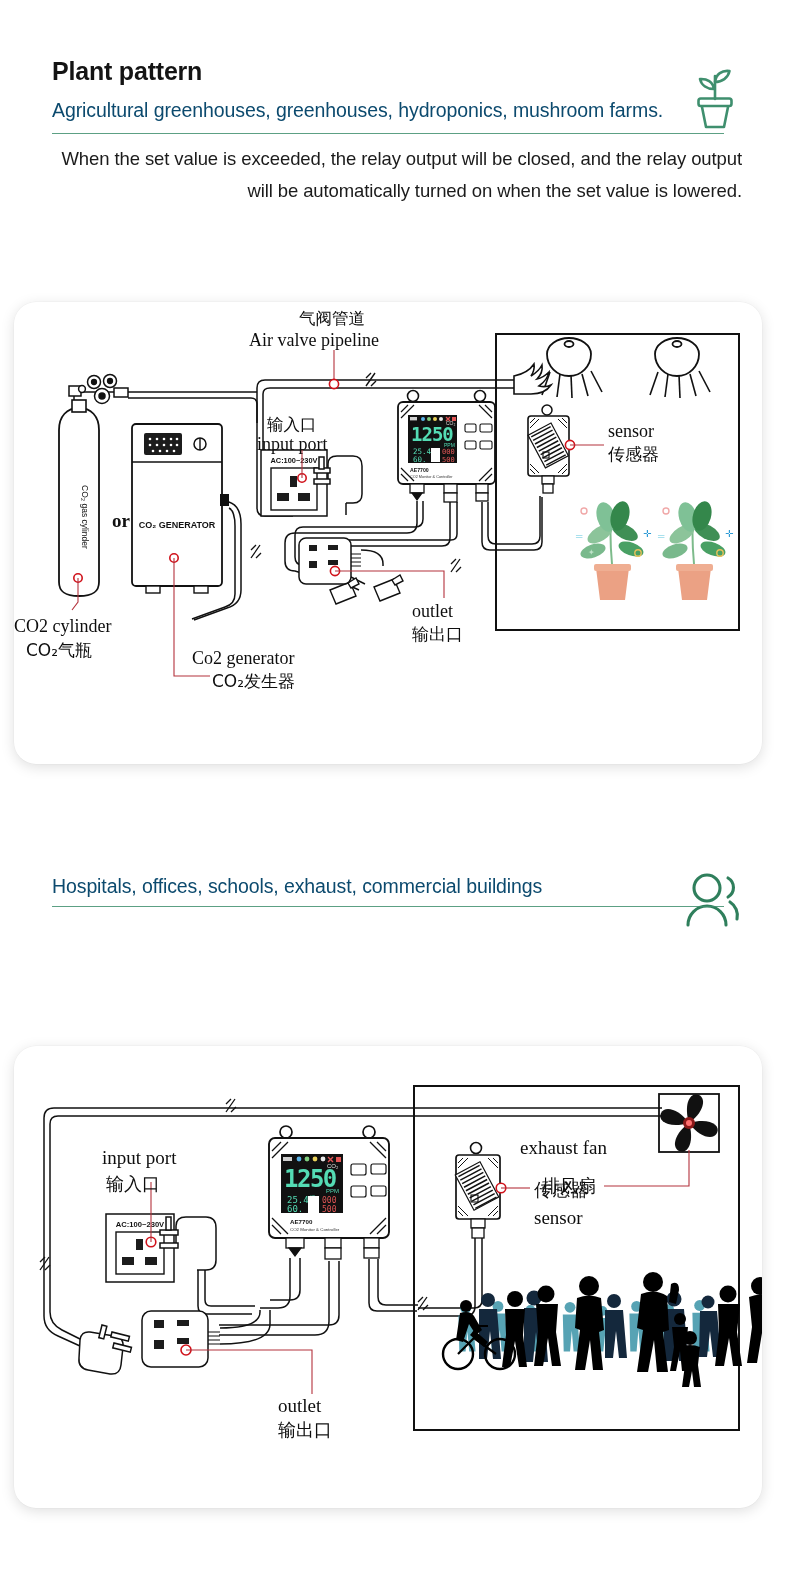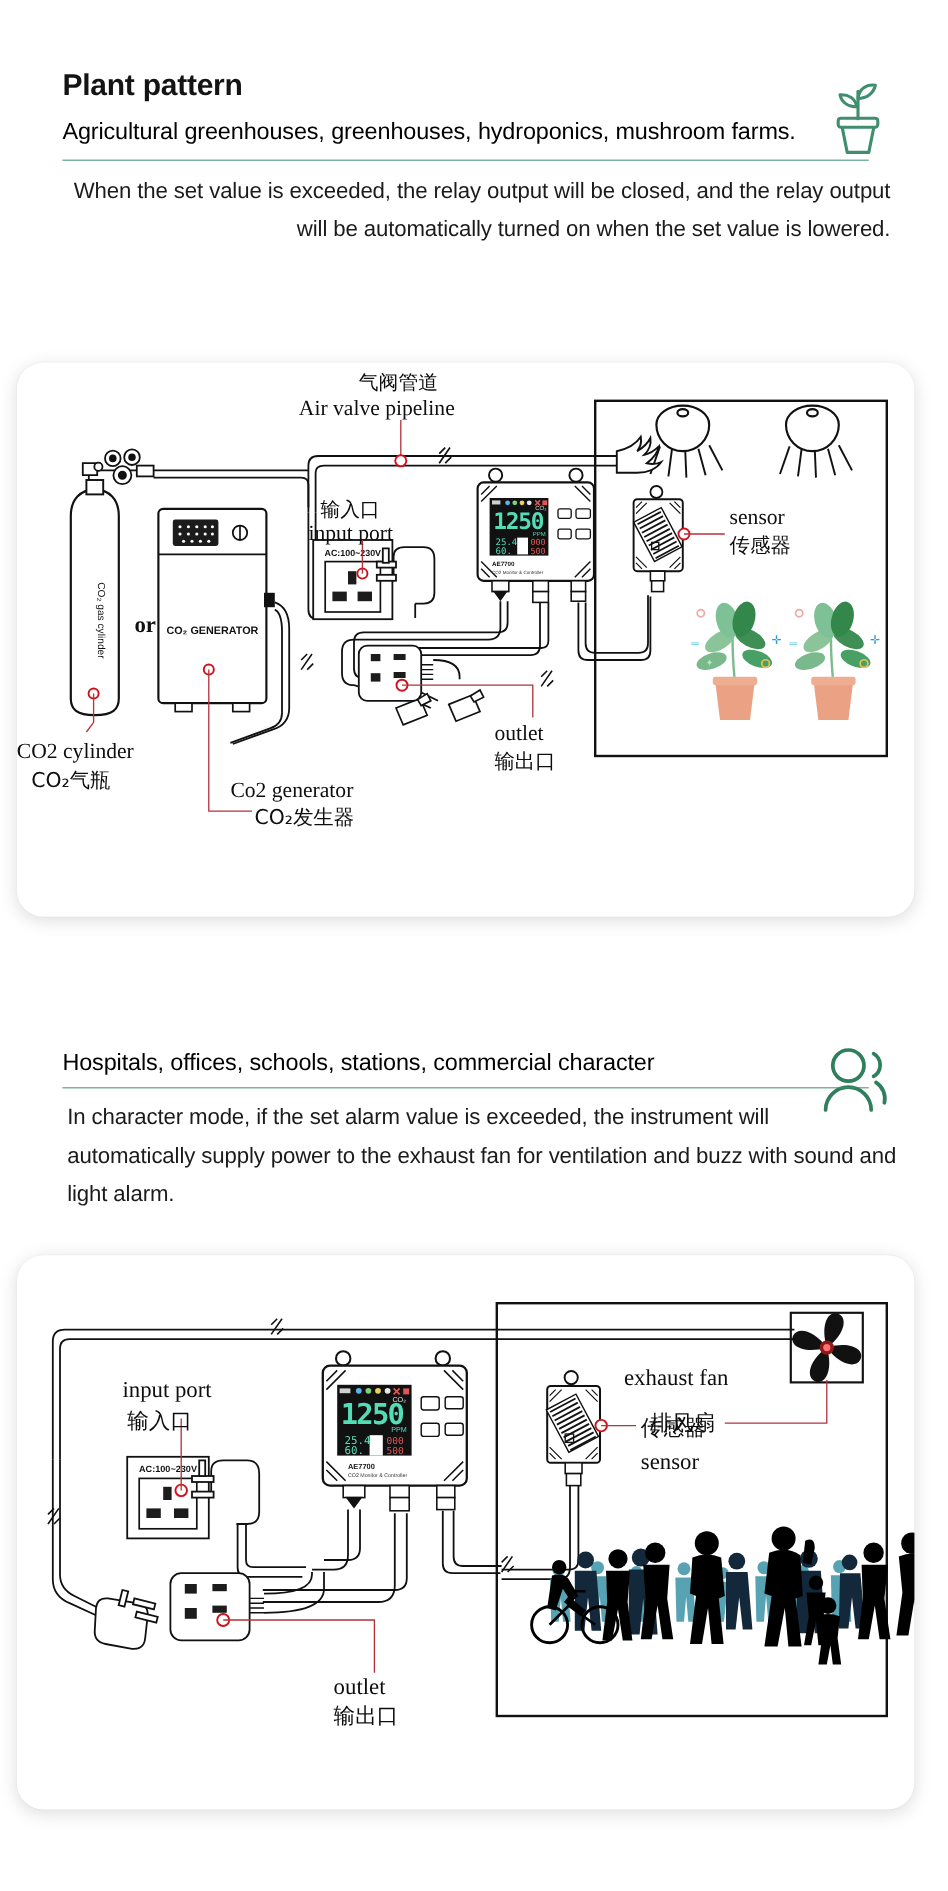--- a/index.html
+++ b/index.html
@@ -14,21 +14,21 @@
 
   
   .section { position: absolute; left: 0; width: 790px; }
   .sec-inner { padding: 0 52px 0 52px; position: relative; }
 
   .sec-title {
     font-size: 25px; font-weight: bold; color: #141414;
     letter-spacing: -0.2px; line-height: 1.1;
   }
   .sec-sub {
-    font-size: 19.5px; color: #000000; line-height: 1.62;
+    font-size: 19.5px; color: #0c4a6e; line-height: 1.62;
     font-weight: 400; letter-spacing: -0.1px;
   }
   .rule {
     height: 1px; background: #3f8f6e; opacity: .85;
     margin: 2px 0 4px 0; width: 672px;
   }
   .sec-body {
     font-size: 18.5px; color: #1b1b1b; line-height: 1.74;
     letter-spacing: -0.1px; padding-left: 4px;
   }
@@ -395,23 +395,22 @@
       <div class="sec-icon" style="top:-4px;right:42px;">
         <svg viewBox="0 0 70 76">
           <g fill="none" stroke="#2f7f5c" stroke-width="3.1" stroke-linecap="round">
             <circle cx="29" cy="21" r="13"></circle>
             <path d="M10 58 a19 19 0 0 1 38 0"></path>
             <path d="M50 11 a11 11 0 0 1 0 19"></path>
             <path d="M52 35 a16 16 0 0 1 7 17"></path>
           </g>
         </svg>
       </div>
-      <div class="sec-sub" style="margin-top:9px;width:660px;">Hospitals, offices, schools, stations, commercial character</div>
+      <div class="sec-sub" style="margin-top:9px;width:660px;">Hospitals, offices, schools, exhaust, commercial buildings</div>
       <div class="rule" style="margin-top:3px;"></div>
-      <div class="sec-body" style="margin-top:8px;width:700px;">In character mode, if the set alarm value is exceeded, the instrument will automatically supply power to the exhaust fan for ventilation and buzz with sound and light alarm.</div>
     </div>
   </div>
 
   <div class="card" style="left:14px; top:1046px; width:748px; height:462px;">
     <div class="svgwrap">
       <svg class="diagram" viewBox="0 0 748 462">
 
         <rect x="400" y="40" width="325" height="344" fill="#fff" stroke="#111" stroke-width="2"></rect>
 
         <g>

